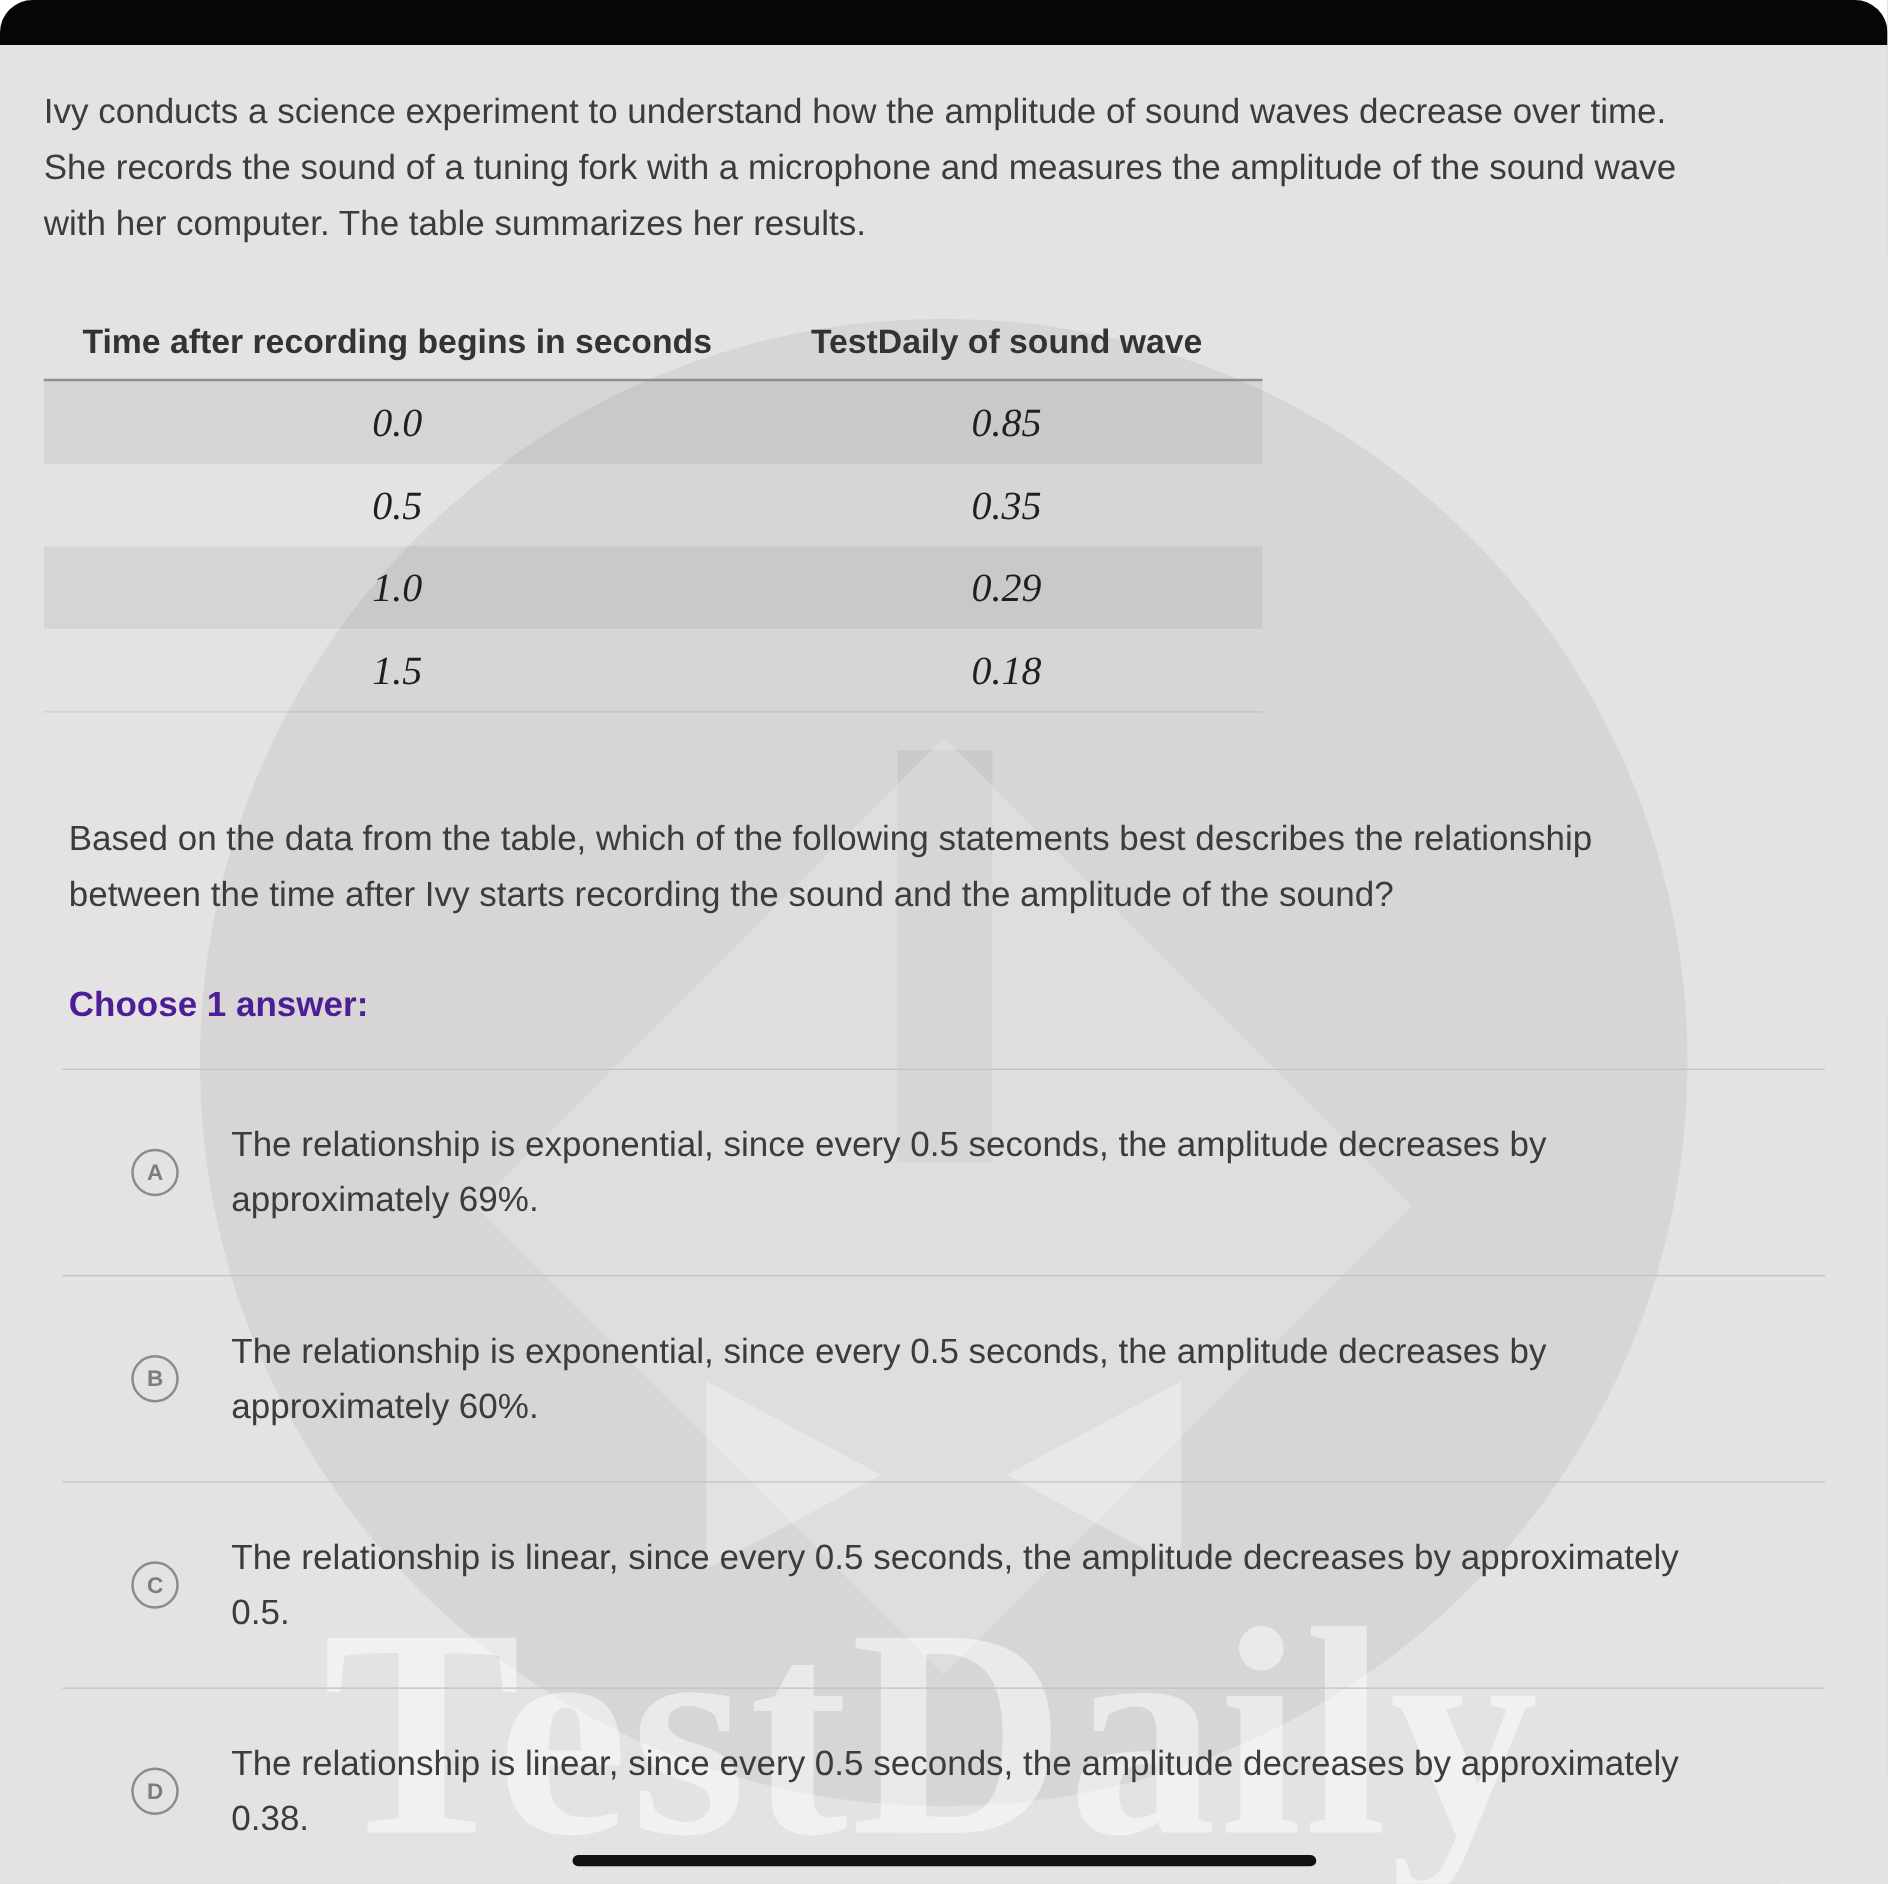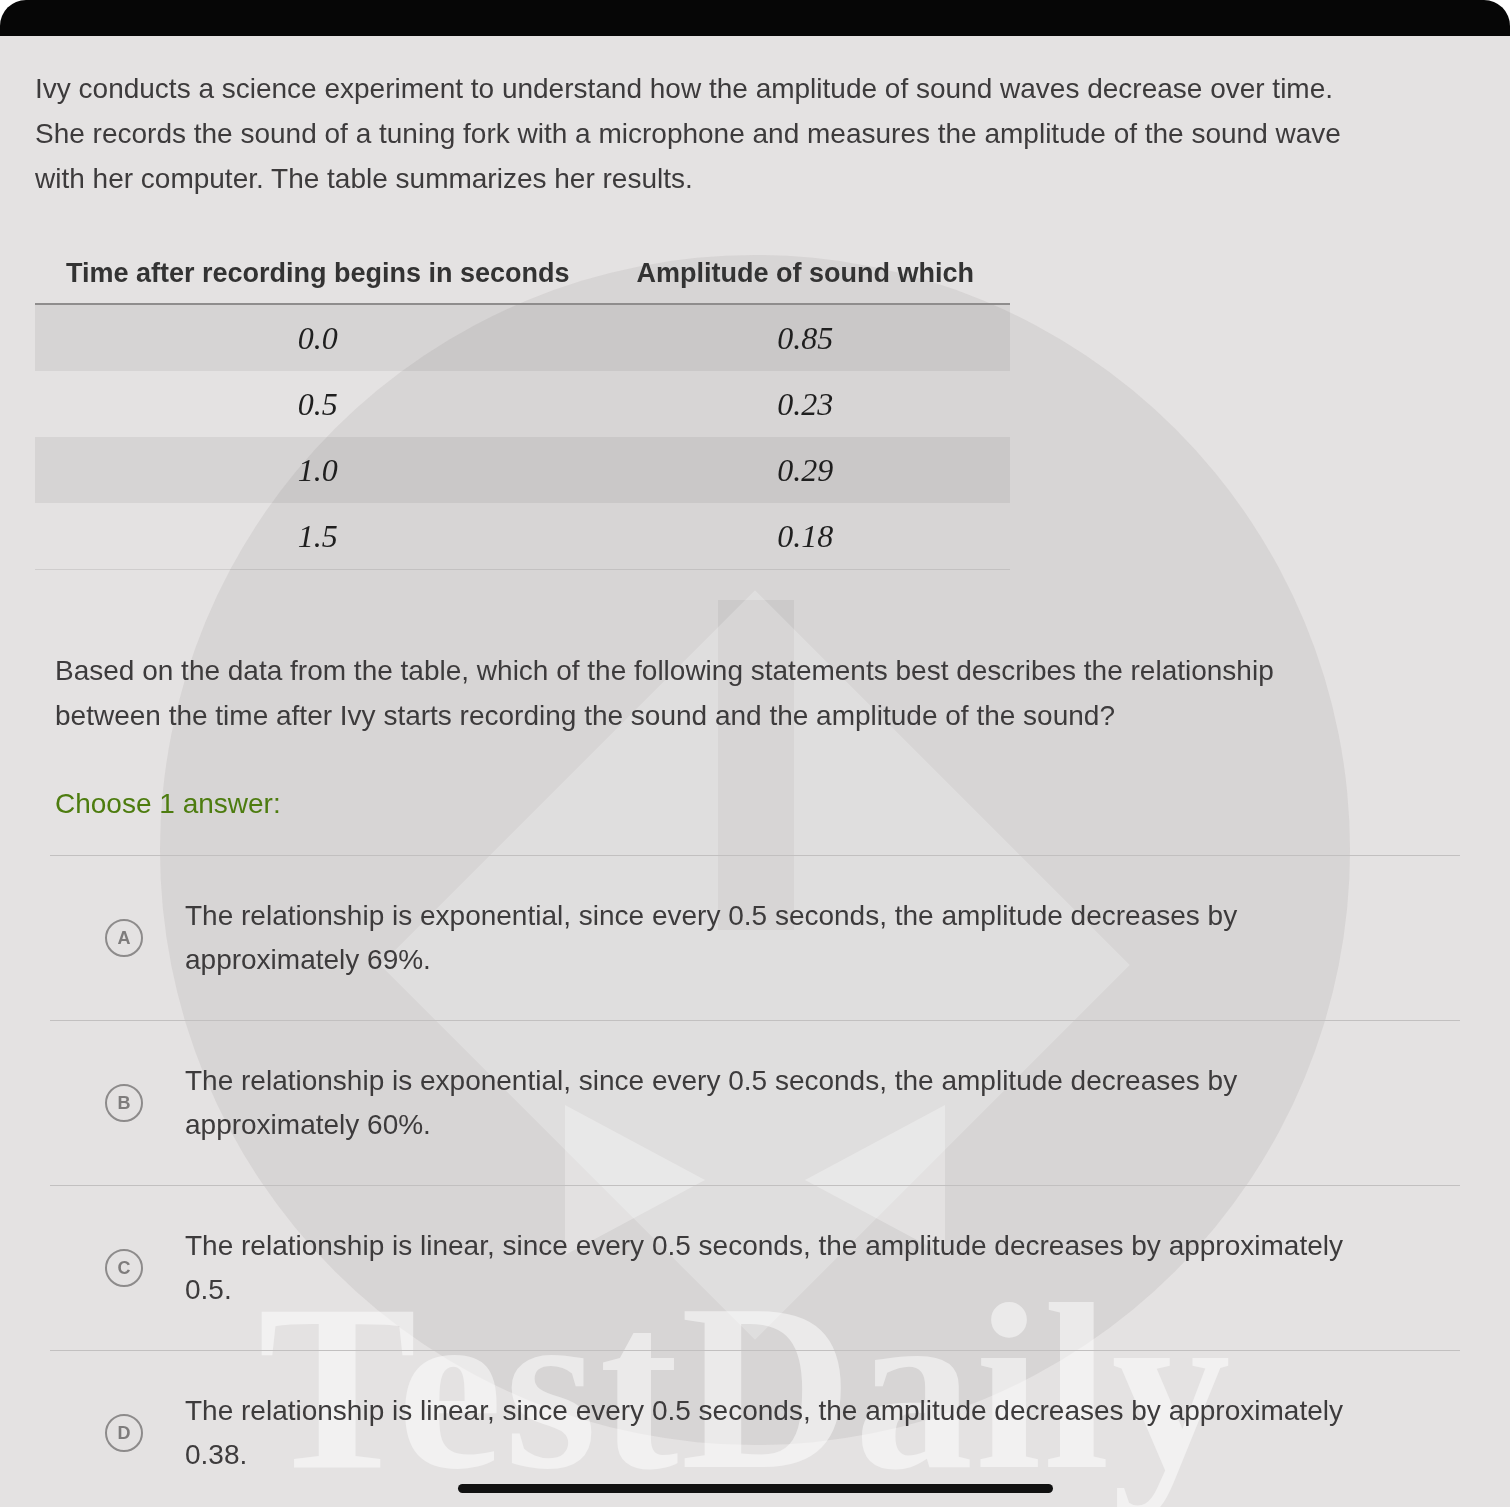--- a/index.html
+++ b/index.html
@@ -85,21 +85,21 @@
   .col1 { width: 58%; text-align: center; }
   .col2 { width: 42%; text-align: center; }
 
   .prompt {
     position: absolute; top: 648px; left: 55px; width: 1400px;
     font-size: 28px; line-height: 45px; color: #3d3b3c;
   }
 
   .choose {
     position: absolute; top: 788px; left: 55px;
-    font-size: 28px; font-weight: normal; color: #4d7c0f;
+    font-size: 28px; font-weight: bold; color: #4c1d95;
   }
 
   .options { position: absolute; top: 855px; left: 50px; width: 1410px; }
   .option {
     display: flex; align-items: center;
     height: 165px;
     border-top: 1px solid #c2c0c0;
     cursor: pointer;
   }
   .radio {
@@ -139,30 +139,30 @@
 
   <div class="intro">
     <div>Ivy conducts a science experiment to understand how the amplitude of sound waves decrease over time.</div>
     <div>She records the sound of a tuning fork with a microphone and measures the amplitude of the sound wave</div>
     <div>with her computer. The table summarizes her results.</div>
   </div>
 
   <div class="qtable">
     <div class="thead">
       <div class="col1">Time after recording begins in seconds</div>
-      <div class="col2">Amplitude of sound which</div>
+      <div class="col2">TestDaily of sound wave</div>
     </div>
     <div class="tbody">
       <div class="trow stripe">
         <div class="col1">0.0</div>
         <div class="col2">0.85</div>
       </div>
       <div class="trow">
         <div class="col1">0.5</div>
-        <div class="col2">0.23</div>
+        <div class="col2">0.35</div>
       </div>
       <div class="trow stripe">
         <div class="col1">1.0</div>
         <div class="col2">0.29</div>
       </div>
       <div class="trow">
         <div class="col1">1.5</div>
         <div class="col2">0.18</div>
       </div>
     </div>

